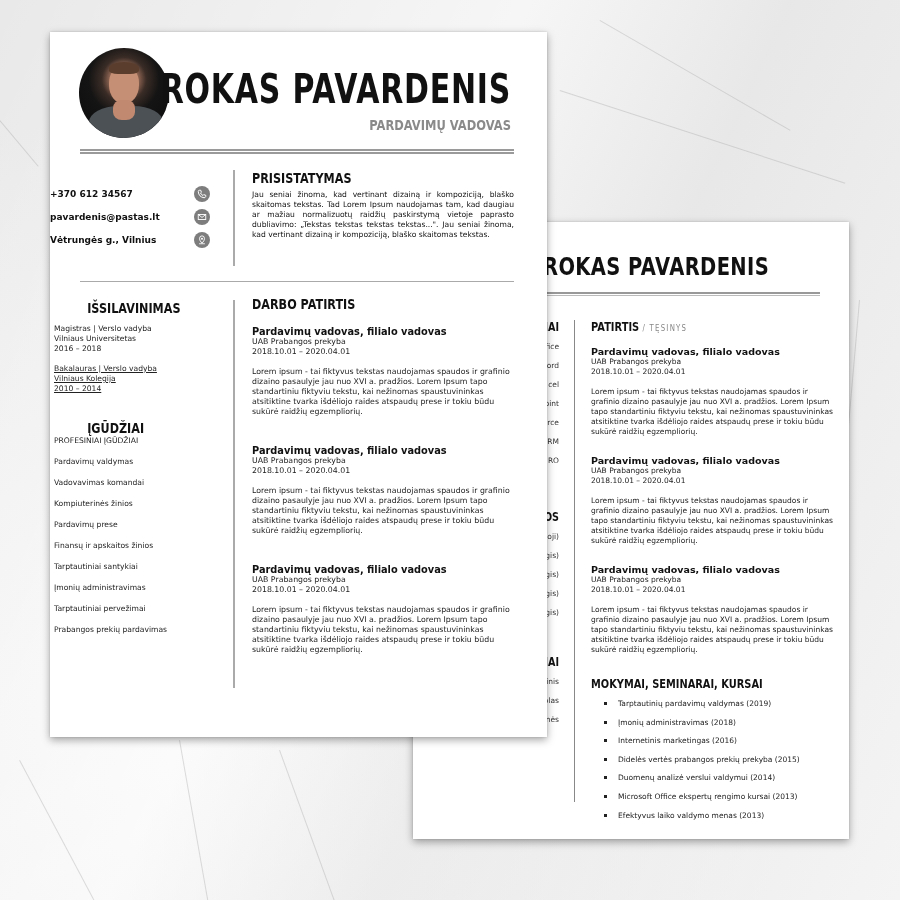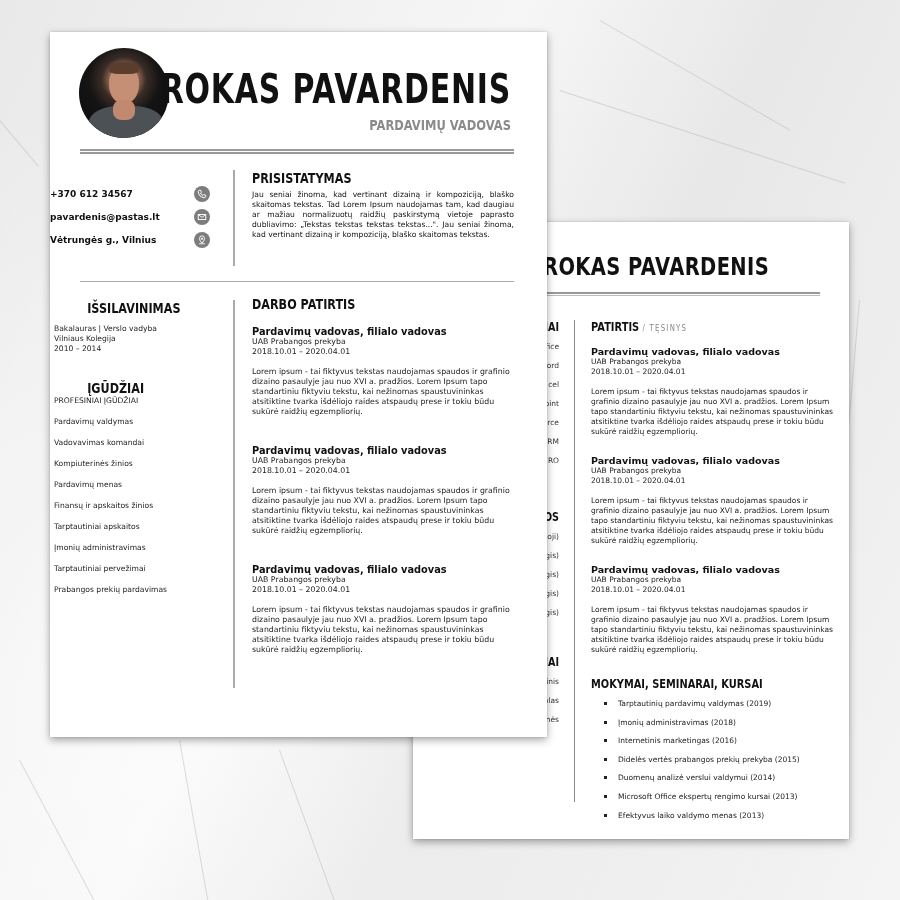--- a/index.html
+++ b/index.html
@@ -227,34 +227,39 @@
     <div class="h-sec">PRISISTATYMAS</div>
     <p>Jau seniai žinoma, kad vertinant dizainą ir kompoziciją, blaško skaitomas tekstas. Tad Lorem Ipsum naudojamas tam, kad daugiau ar mažiau normalizuotų raidžių paskirstymą vietoje paprasto dubliavimo: „Tekstas tekstas tekstas tekstas...". Jau seniai žinoma, kad vertinant dizainą ir kompoziciją, blaško skaitomas tekstas.</p>
   </div>
 
   <div class="rule-single"></div>
   <div class="vline2"></div>
 
   <div class="left-col">
     <div class="h-sec">IŠSILAVINIMAS</div>
     <div class="edu">
+      <div>Magistras | Verslo vadyba</div>
+      <div>Vilniaus Universitetas</div>
+      <div>2016 – 2018</div>
+    </div>
+    <div class="edu">
       <div>Bakalauras | Verslo vadyba</div>
       <div>Vilniaus Kolegija</div>
       <div>2010 – 2014</div>
     </div>
 
     <div class="h-sec skills-title">ĮGŪDŽIAI</div>
     <div class="skills">
       <div class="sk head">PROFESINIAI ĮGŪDŽIAI</div>
       <div class="sk">Pardavimų valdymas</div>
       <div class="sk">Vadovavimas komandai</div>
       <div class="sk">Kompiuterinės žinios</div>
-      <div class="sk">Pardavimų menas</div>
+      <div class="sk">Pardavimų prese</div>
       <div class="sk">Finansų ir apskaitos žinios</div>
-      <div class="sk">Tarptautiniai apskaitos</div>
+      <div class="sk">Tarptautiniai santykiai</div>
       <div class="sk">Įmonių administravimas</div>
       <div class="sk">Tarptautiniai pervežimai</div>
       <div class="sk">Prabangos prekių pardavimas</div>
     </div>
   </div>
 
   <div class="right-col">
     <div class="h-sec">DARBO PATIRTIS</div>
     <div class="job">
       <div class="job-title">Pardavimų vadovas, filialo vadovas</div>

